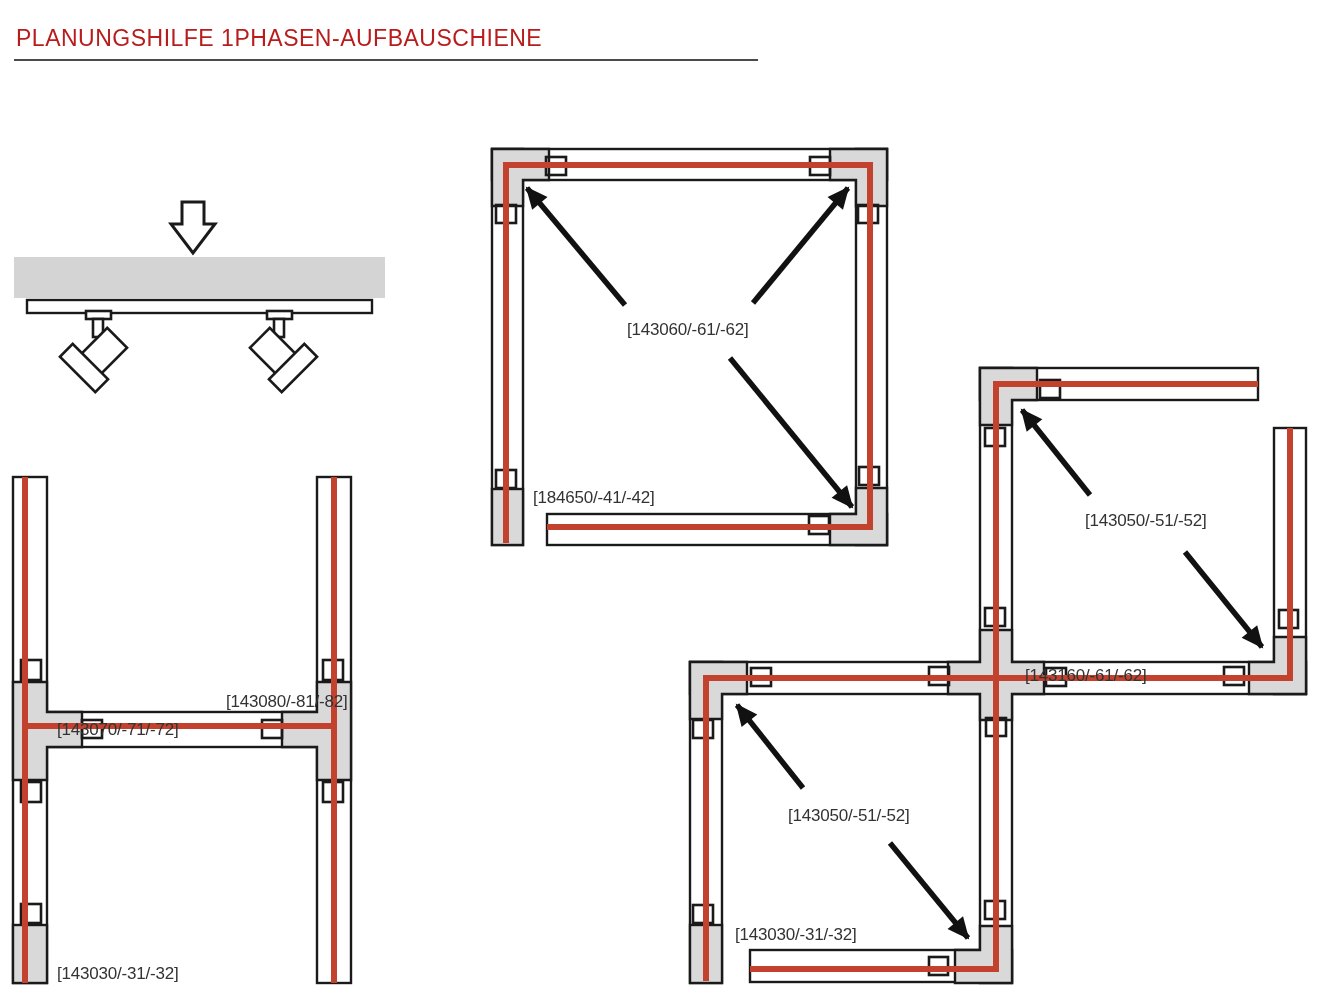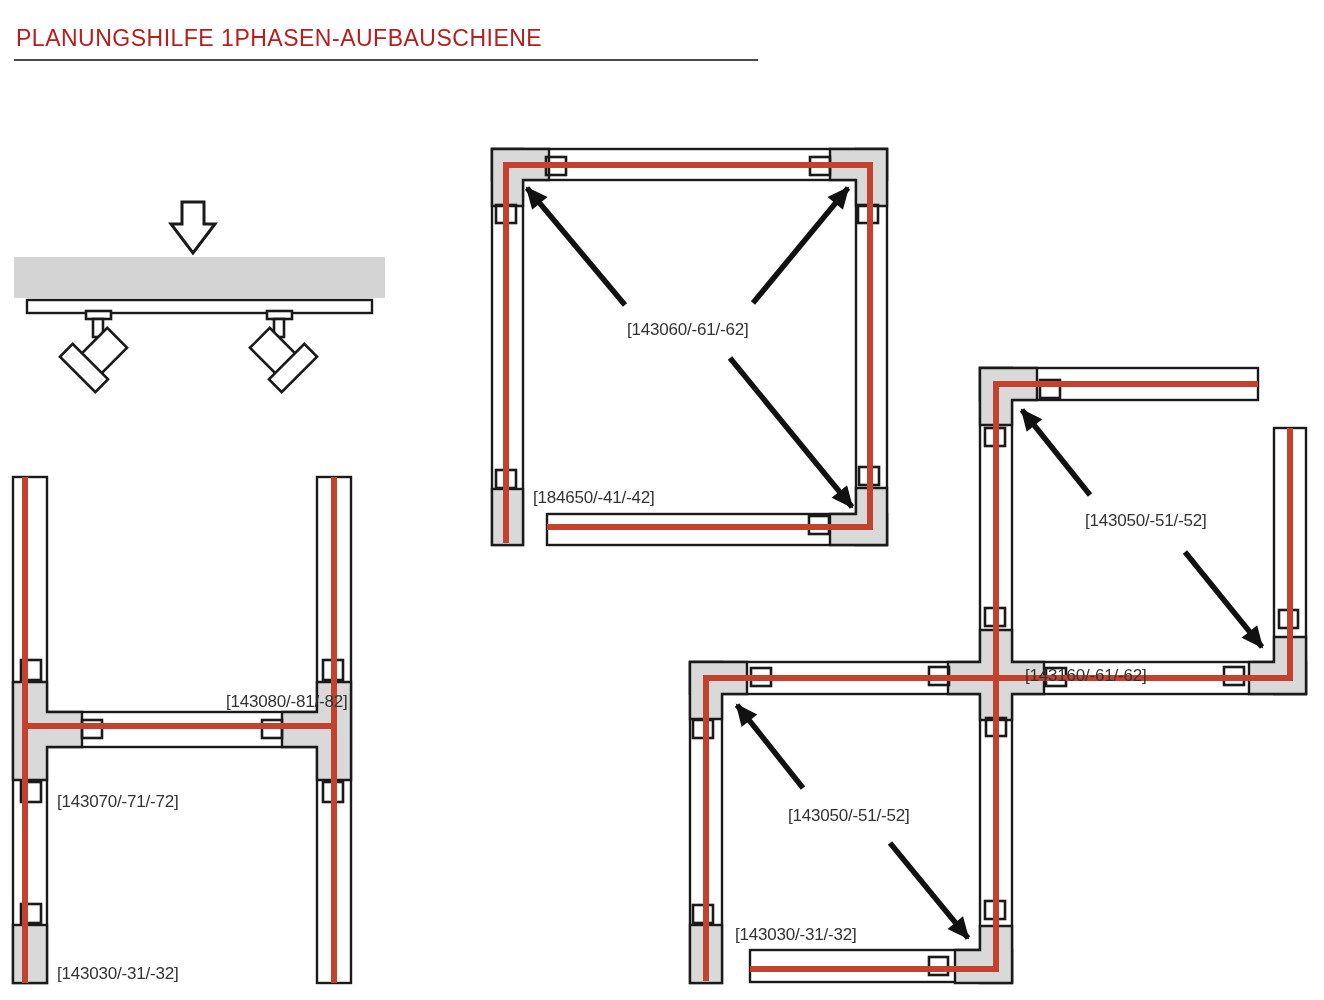--- a/index.html
+++ b/index.html
@@ -138,19 +138,19 @@
     <line class="ptr" x1="1185" y1="552" x2="1262" y2="647" marker-end="url(#ah)"></line>
     <line class="ptr" x1="803" y1="788" x2="737" y2="705" marker-end="url(#ah)"></line>
     <line class="ptr" x1="890" y1="843" x2="968" y2="938" marker-end="url(#ah)"></line>
   </g>
 </svg>
 
 <div class="part-label" style="left:627px;top:320px;">[143060/-61/-62]</div>
 <div class="part-label" style="left:533px;top:488px;">[184650/-41/-42]</div>
 
 <div class="part-label" style="left:202px;top:692px;margin-left:24px;">[143080/-81/-82]</div>
-<div class="part-label" style="left:57px;top:792px;">[143070/-71/-72]</div>
+<div class="part-label" style="left:57px;top:720px;">[143070/-71/-72]</div>
 <div class="part-label" style="left:57px;top:964px;">[143030/-31/-32]</div>
 
 <div class="part-label" style="left:1085px;top:511px;">[143050/-51/-52]</div>
 <div class="part-label" style="left:1025px;top:631px;margin-top:35px;">[143160/-61/-62]</div>
 <div class="part-label" style="left:788px;top:806px;">[143050/-51/-52]</div>
 <div class="part-label" style="left:735px;top:925px;">[143030/-31/-32]</div>
 
 </body></html>

